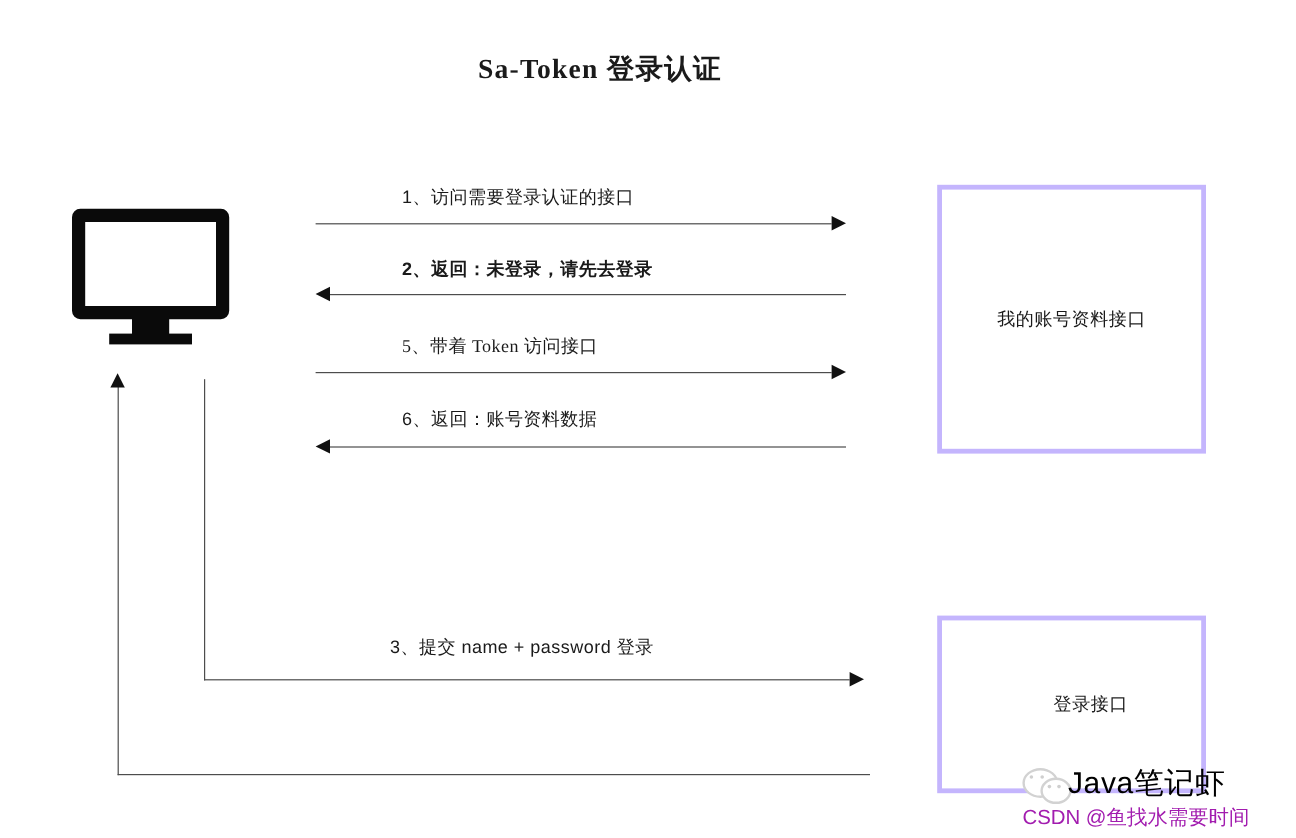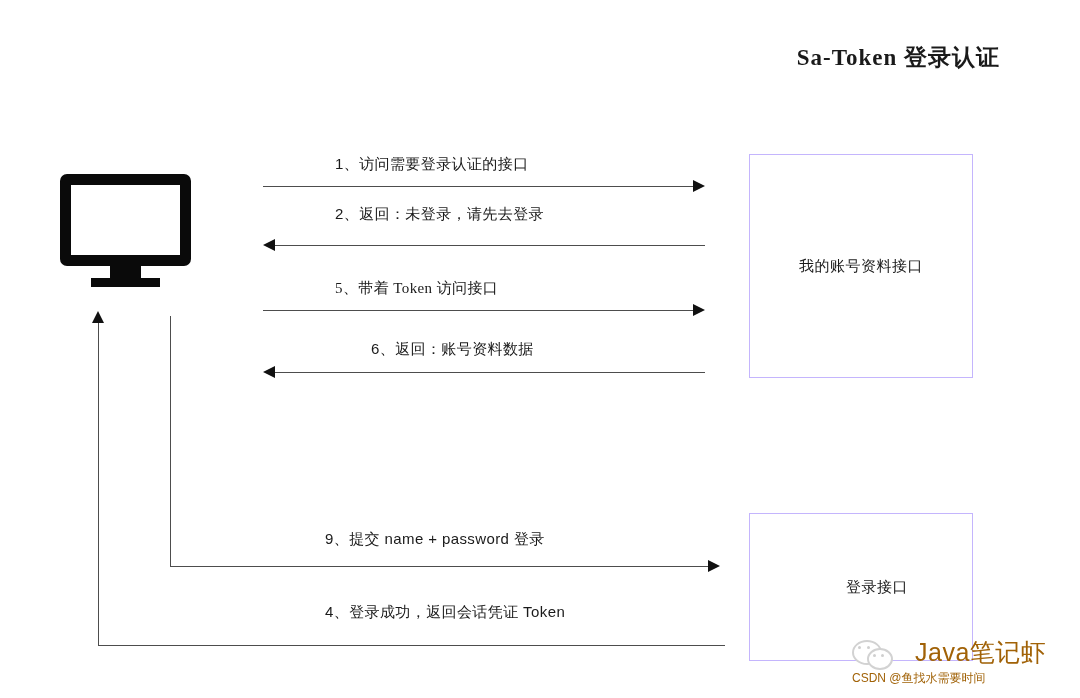--- a/index.html
+++ b/index.html
@@ -18,21 +18,21 @@
     background: #ffffff;
     overflow: hidden;
   }
 
   
   .diagram-title {
     position: absolute;
     left: 0;
     top: 42px;
     width: 1000px;
-    text-align: right;
+    text-align: center;
     font-family: "Liberation Serif", "DejaVu Serif", serif;
     font-size: 23px;
     font-weight: bold;
     letter-spacing: 1px;
     color: #1a1a1a;
     white-space: nowrap;
   }
 
   
   .monitor {
@@ -67,28 +67,29 @@
     top: 104px;
     width: 69px;
     height: 9px;
     background: #0a0a0a;
   }
 
   
   .node-box {
     position: absolute;
     box-sizing: border-box;
-    border: 1px solid #c4b5fd;
+    border: 4px solid #c4b5fd;
     background: #ffffff;
     display: flex;
     align-items: center;
     justify-content: center;
     font-size: 15px;
     color: #1a1a1a;
     letter-spacing: 0.5px;
+    margin-left: 32px;
   }
   #box-profile {
     left: 749px;
     top: 154px;
     width: 224px;
     height: 224px;
   }
   #box-login {
     left: 749px;
     top: 513px;
@@ -145,24 +146,23 @@
     top: 636px;
     width: 228px;
     height: 62px;
     pointer-events: none;
   }
   .wm-brand {
     position: absolute;
     left: 38px;
     top: 0px;
     font-size: 25px;
-    color: #a16207;
+    color: #000000;
     white-space: nowrap;
     letter-spacing: 0.5px;
-    margin-left: 25px;
   }
   .wm-wechat {
     position: absolute;
     left: 0px;
     top: 4px;
     width: 40px;
     height: 28px;
   }
   .wm-wechat .bub {
     position: absolute;
@@ -186,22 +186,22 @@
     position: absolute;
     width: 3px;
     height: 3px;
     border-radius: 50%;
     background: #cfcfcf;
   }
   .wm-csdn {
     position: absolute;
     left: 0px;
     top: 34px;
-    font-size: 12px;
-    color: #a16207;
+    font-size: 17px;
+    color: #a21caf;
     white-space: nowrap;
   }
 </style>
 </head>
 <body>
 
 <div id="canvas">
 
   <div class="diagram-title">Sa-Token 登录认证</div>
 
@@ -212,38 +212,37 @@
   </div>
 
   <div class="node-box" id="box-profile">我的账号资料接口</div>
 
   <div class="node-box" id="box-login">登录接口</div>
 
   <div class="flow-label" style="left:335px; top:155px;">1、访问需要登录认证的接口</div>
   <div class="hline" style="left:263px; top:186px; width:430px;"></div>
   <div class="arrow-head arrow-right" style="left:693px; top:180px;"></div>
 
-  <div class="flow-label" style="left:335px; top:205px;">2、返回：未登录，请先去登录</div>
+  <div class="flow-label" style="left:335px; top:215px;font-weight:bold;">2、返回：未登录，请先去登录</div>
   <div class="hline" style="left:275px; top:245px; width:430px;"></div>
   <div class="arrow-head arrow-left" style="left:263px; top:239px;"></div>
 
   <div class="flow-label" style="left:335px; top:279px;font-family:Liberation Serif, serif;">5、带着 Token 访问接口</div>
   <div class="hline" style="left:263px; top:310px; width:430px;"></div>
   <div class="arrow-head arrow-right" style="left:693px; top:304px;"></div>
 
-  <div class="flow-label" style="left:335px; top:340px;margin-left:36px;">6、返回：账号资料数据</div>
+  <div class="flow-label" style="left:335px; top:340px;">6、返回：账号资料数据</div>
   <div class="hline" style="left:275px; top:372px; width:430px;"></div>
   <div class="arrow-head arrow-left" style="left:263px; top:366px;"></div>
 
-  <div class="flow-label" style="left:325px; top:530px;">9、提交 name + password 登录</div>
+  <div class="flow-label" style="left:325px; top:530px;">3、提交 name + password 登录</div>
   <div class="vline" style="left:170px; top:316px; height:251px;"></div>
   <div class="hline" style="left:170px; top:566px; width:538px;"></div>
   <div class="arrow-head arrow-right" style="left:708px; top:560px;"></div>
 
-  <div class="flow-label" style="left:325px; top:603px;">4、登录成功，返回会话凭证 Token</div>
   <div class="hline" style="left:98px; top:645px; width:627px;"></div>
   <div class="vline" style="left:98px; top:322px; height:324px;"></div>
   <div class="arrow-head arrow-up" style="left:92px; top:311px;"></div>
 
   <div class="watermark">
     <div class="wm-wechat">
       <div class="bub wm-bub-big"></div>
       <div class="bub wm-bub-small"></div>
       <div class="wm-dot" style="left:6px; top:6px;"></div>
       <div class="wm-dot" style="left:15px; top:6px;"></div>

